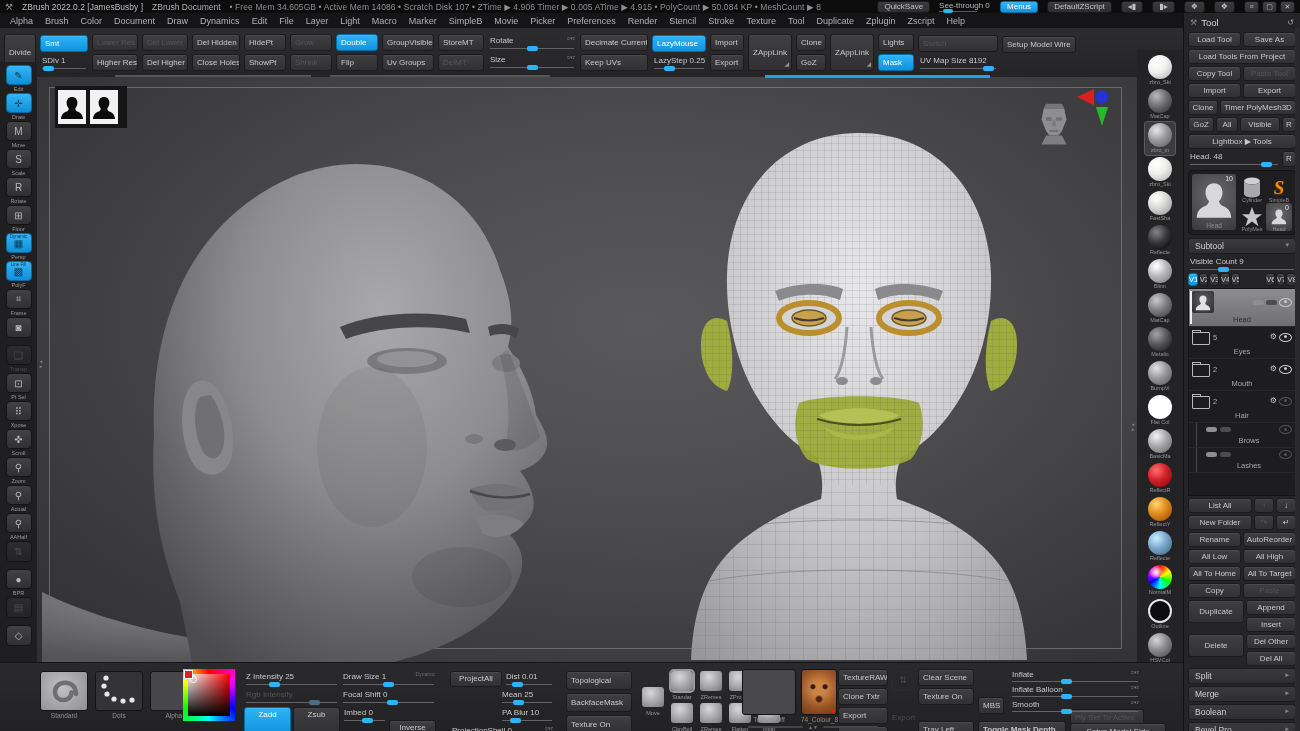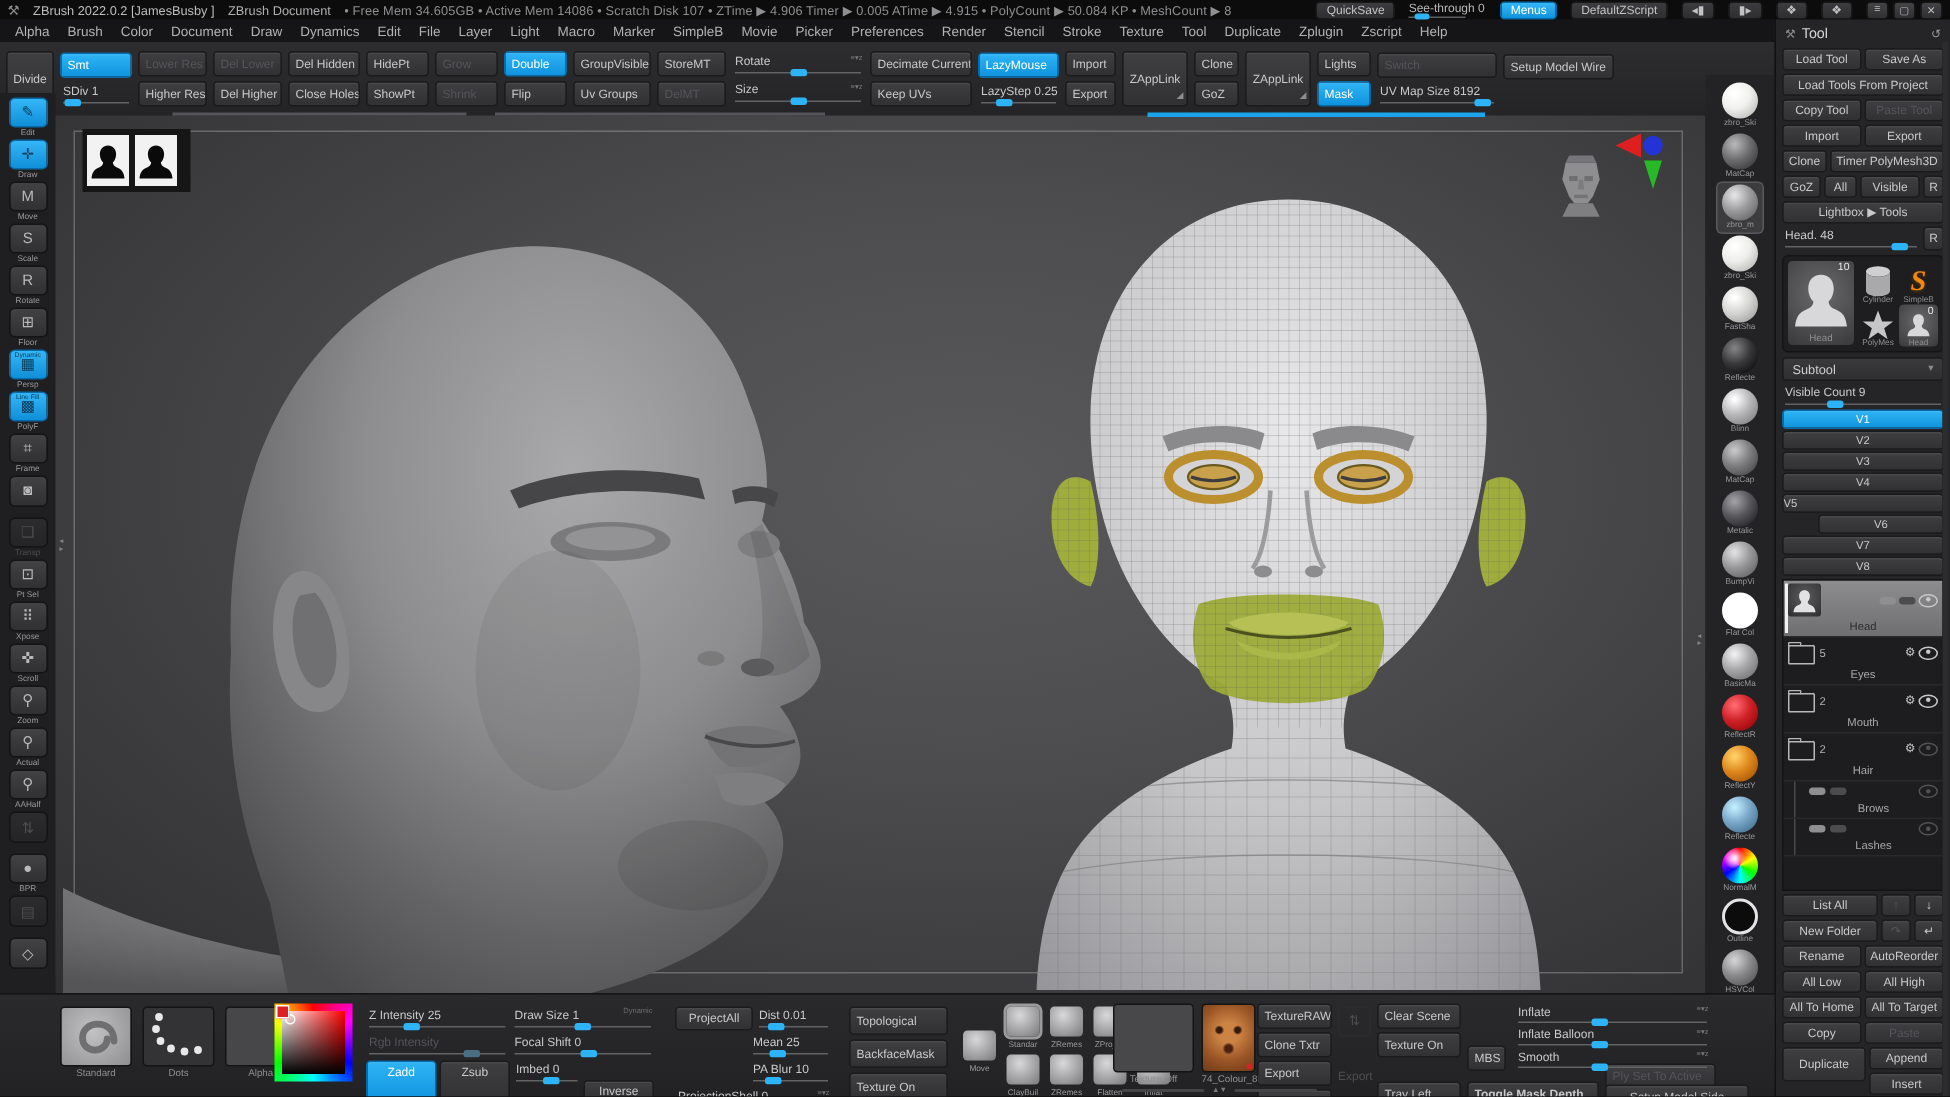--- a/index.html
+++ b/index.html
@@ -629,21 +629,21 @@
         </div>
       </div>
     </div>
 
     <div class="sect">
       <span>Subtool</span><span class="arr">▾</span>
     </div>
     <div id="visible-count">
         <div class="sl" style="margin: 0px 4px;"><span>Visible Count 9</span><span class="tr"></span><span class="hd" style="left: calc(28.16%);"></span></div>
       </div>
-    <div id="subtool-tabs" style="display:flex;gap:1px;margin:1px 4px;flex-direction:column;">
+    <div id="subtool-tabs" style="display:flex;gap:1px;margin:1px 4px;">
         <div class="btn on" style="flex: 1 1 0%; text-align: center; padding: 1px 0px; font-size: 7.5px;">V1</div>
         <div class="btn" style="flex: 1 1 0%; text-align: center; padding: 1px 0px; font-size: 7.5px;">V2</div>
         <div class="btn" style="flex: 1 1 0%; text-align: center; padding: 1px 0px; font-size: 7.5px;">V3</div>
         <div class="btn" style="flex: 1 1 0%; text-align: center; padding: 1px 0px; font-size: 7.5px;">V4</div>
         <div class="btn" style="flex: 1 1 0%; text-align: left; padding: 1px 0px; font-size: 7.5px;">V5</div>
         <div class="btn" style="flex: 1 1 0%; text-align: center; padding: 1px 0px; font-size: 7.5px; margin-left: 24px;">V6</div>
         <div class="btn" style="flex: 1 1 0%; text-align: center; padding: 1px 0px; font-size: 7.5px;">V7</div>
         <div class="btn" style="flex: 1 1 0%; text-align: center; padding: 1px 0px; font-size: 7.5px;">V8</div>
       </div>
     <div id="subtool-list">

